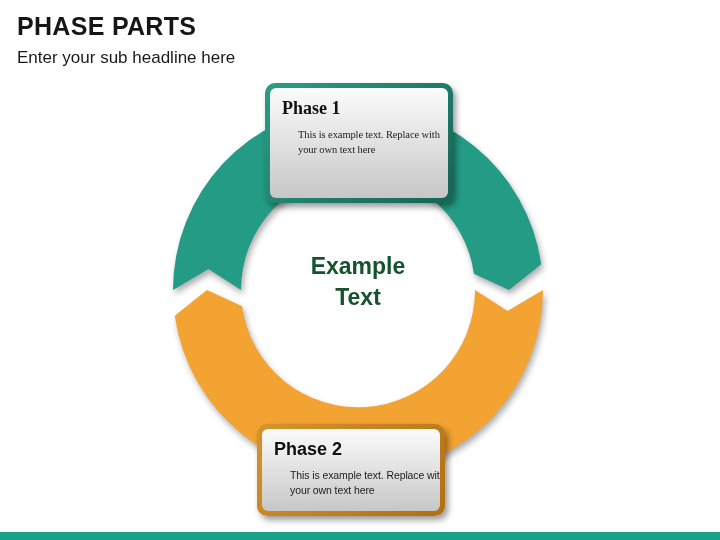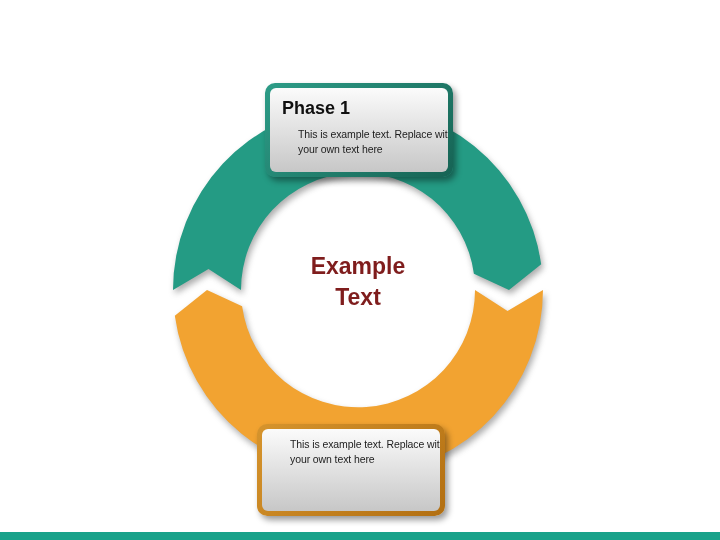--- a/index.html
+++ b/index.html
@@ -12,74 +12,80 @@
     font-size:25px; font-weight:bold; color:#161616;
     margin:0; letter-spacing:.3px; line-height:1.15;
   }
   .subtitle { font-size:17px; color:#1a1a1a; margin-top:7px; line-height:1.2; }
 
   .ring-svg { position:absolute; left:0; top:0; width:720px; height:540px; }
   .arc { filter: drop-shadow(2px 4px 3px rgba(70,70,70,.45)); }
 
   .center-text {
     position:absolute; left:268px; top:251px; width:180px;
-    text-align:center; font-size:23px; font-weight:bold; color:#7f1d1d;
+    text-align:center; font-size:23px; font-weight:bold; color:#14532d;
     line-height:1.33; white-space:pre-line;
   }
 
   .phase-box {
     position:absolute; border-radius:10px; padding:5px;
     box-shadow:3px 4px 6px rgba(0,0,0,.40); box-sizing:border-box;
   }
   .phase-box .panel {
     border-radius:6px; height:100%; box-sizing:border-box;
     background:linear-gradient(to bottom, var(--panel-top), var(--panel-bottom));
     padding:8px 12px; overflow:hidden;
   }
   .phase1 {
-    left:265px; top:83px; width:188px; height:94px;
+    left:265px; top:83px; width:188px; height:120px;
     background:linear-gradient(135deg, var(--teal-bt), var(--teal-bb));
+    font-family:Liberation Serif, serif;
   }
   .phase2 {
     left:257px; top:424px; width:188px; height:92px;
     background:linear-gradient(135deg, var(--orange-bt), var(--orange-bb));
   }
   .phase-label { font-size:18px; font-weight:bold; color:#101010; margin:2px 0 8px; }
   .phase-body {
     font-size:10.5px; letter-spacing:-.1px; line-height:1.45; color:#1c1c1c;
     white-space:pre; 
     margin-left:16px;
   }
 
   .bottom-bar { position:absolute; left:0; top:532px; width:720px; height:8px; }
 </style>
 </head>
 <body>
 
 <div class="slide">
 
+  <div class="header">
+    <div class="title">PHASE PARTS</div>
+    <div class="subtitle">Enter your sub headline here</div>
+  </div>
 
   <svg class="ring-svg" viewBox="0 0 720 540">
     <path class="arc" id="arc-phase1" d="M 173.0 290.0 A 185 185 0 0 1 541.2 264.3 L 509.0 290.0 L 473.9 273.7 A 117 117 0 0 0 241.0 290.0 L 208.5 269.0 Z" fill="#249b84"></path>
     <path class="arc" id="arc-phase2" d="M 543.0 290.0 A 185 185 0 0 1 174.8 315.7 L 207.0 290.0 L 242.1 306.3 A 117 117 0 0 0 475.0 290.0 L 507.5 311.0 Z" fill="#f2a331"></path>
   </svg>
 
   <div class="center-text">Example
 Text</div>
 
   <div class="phase-box phase1">
     <div class="panel">
       <div class="phase-label">Phase 1</div>
       <div class="phase-body">This is example text. Replace with
 your own text here</div>
     </div>
   </div>
 
   <div class="phase-box phase2">
     <div class="panel">
+      <div class="phase-label">Phase 2</div>
       <div class="phase-body">This is example text. Replace with
 your own text here</div>
     </div>
   </div>
 
   <div class="bottom-bar" style="background: rgb(25, 162, 138);"></div>
 
 </div>
 
 </body></html>

